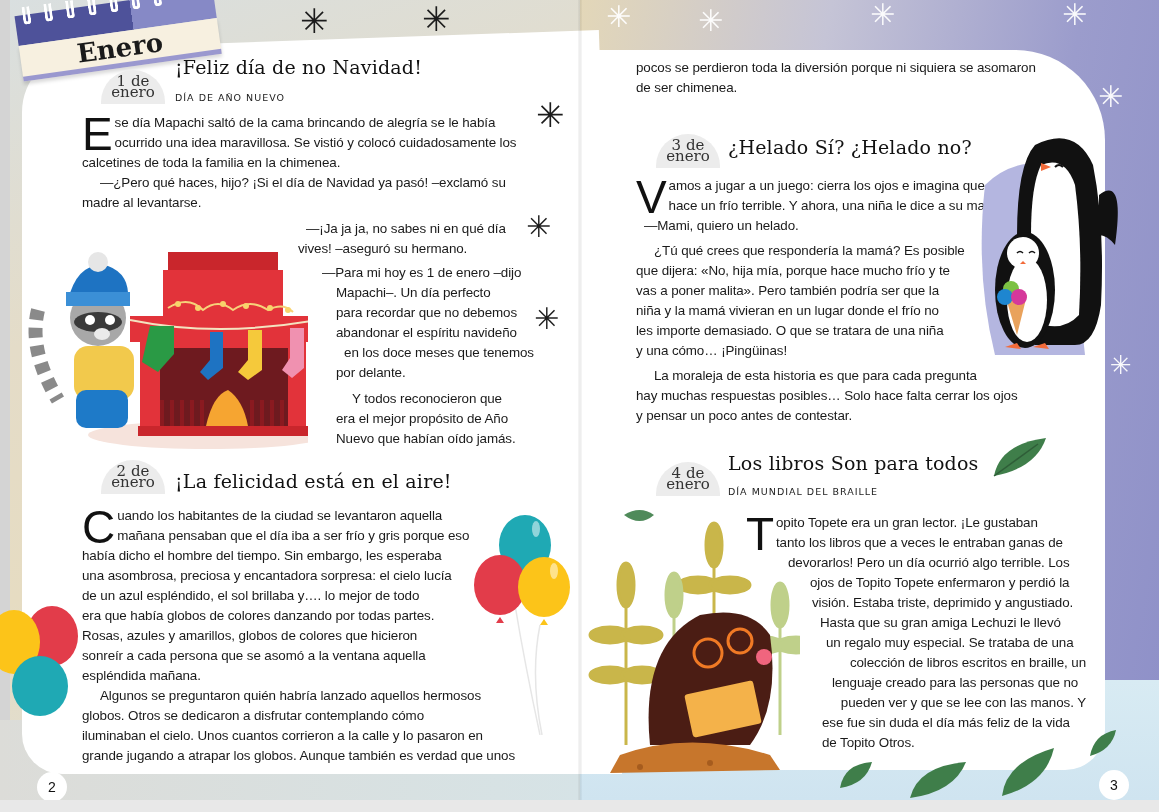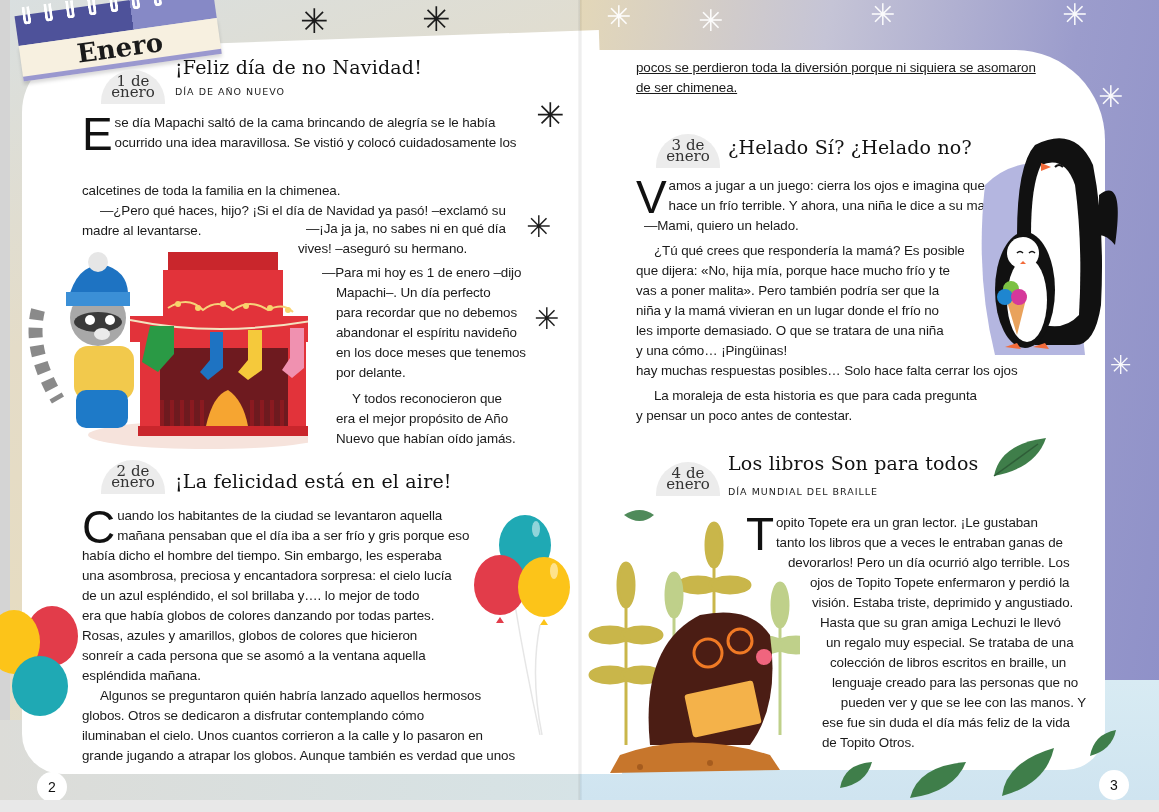--- a/index.html
+++ b/index.html
@@ -169,41 +169,41 @@
     <div class="cal-body">
       <span class="month">Enero</span>
     </div>
   </div>
 
   <div class="date-pill" style="left:101px; top:70px;">
     <span>1 de</span>
     <span>enero</span>
   </div>
   <div class="title" style="left:175px; top:56px;">¡Feliz día de no Navidad!</div>
-  <div class="subtitle" style="left:175px; top:86px;">Día de Año Nuevo</div>
+  <div class="subtitle" style="left:175px; top:92px;">Día de Año Nuevo</div>
 
   <div class="txt" style="left:82px; top:113px; width:440px;">
     <span class="dropcap">E</span>
     <span class="line">se día Mapachi saltó de la cama brincando de alegría se le había</span>
     <span class="line">ocurrido una idea maravillosa. Se vistió y colocó cuidadosamente los</span>
-    <span class="line" style="clear:both;margin-top:28px;">calcetines de toda la familia en la chimenea.</span>
+    <span class="line" style="clear:both;">calcetines de toda la familia en la chimenea.</span>
     <span class="line indent">—¿Pero qué haces, hijo? ¡Si el día de Navidad ya pasó! –exclamó su</span>
     <span class="line">madre al levantarse.</span>
   </div>
 
   <div class="txt" style="left:298px; top:219px; width:240px;">
     <span class="line" style="padding-left:8px;">—¡Ja ja ja, no sabes ni en qué día</span>
     <span class="line">vives! –aseguró su hermano.</span>
   </div>
   <div class="txt" style="left:322px; top:263px; width:220px;">
     <span class="line">—Para mi hoy es 1 de enero –dijo</span>
     <span class="line" style="padding-left:14px;">Mapachi–. Un día perfecto</span>
     <span class="line" style="padding-left:14px;">para recordar que no debemos</span>
     <span class="line" style="padding-left:14px;">abandonar el espíritu navideño</span>
-    <span class="line" style="padding-left:14px;">en los doce meses que tenemos</span>
+    <span class="line" style="padding-left:14px;text-align:center;">en los doce meses que tenemos</span>
     <span class="line" style="padding-left:14px;">por delante.</span>
   </div>
   <div class="txt" style="left:336px; top:389px; width:200px;">
     <span class="line" style="padding-left:16px;">Y todos reconocieron que</span>
     <span class="line">era el mejor propósito de Año</span>
     <span class="line">Nuevo que habían oído jamás.</span>
   </div>
 
   <div class="ill" style="left:18px; top:230px; width:290px; height:220px;">
     <svg width="290" height="220" viewBox="0 0 290 220">
@@ -296,21 +296,21 @@
   </div>
 
   <div class="ill" style="left:0px; top:600px; width:80px; height:120px;">
     <svg width="80" height="120" viewBox="0 0 80 120">
       <ellipse cx="52" cy="36" rx="26" ry="30" fill="#e23c4a"></ellipse>
       <ellipse cx="14" cy="42" rx="26" ry="32" fill="#fcc419"></ellipse>
       <ellipse cx="40" cy="86" rx="28" ry="30" fill="#1fa9b4"></ellipse>
     </svg>
   </div>
 
-  <div class="txt" style="left:636px; top:58px; width:440px;text-decoration:underline;">
+  <div class="txt" style="left:636px; top:58px; width:440px;">
     <span class="line">pocos se perdieron toda la diversión porque ni siquiera se asomaron</span>
     <span class="line">de ser chimenea.</span>
   </div>
 
   <div class="date-pill" style="left:656px; top:134px;">
     <span>3 de</span>
     <span>enero</span>
   </div>
   <div class="title" style="left:728px; top:136px;">¿Helado Sí? ¿Helado no?</div>
 
@@ -318,22 +318,22 @@
     <span class="dropcap">V</span>
     <span class="line">amos a jugar a un juego: cierra los ojos e imagina que</span>
     <span class="line">hace un frío terrible. Y ahora, una niña le dice a su mamá:</span>
     <span class="line" style="clear:both; padding-left:8px;">—Mami, quiero un helado.</span>
     <span class="line indent" style="margin-top:5px;">¿Tú qué crees que respondería la mamá? Es posible</span>
     <span class="line">que dijera: «No, hija mía, porque hace mucho frío y te</span>
     <span class="line">vas a poner malita». Pero también podría ser que la</span>
     <span class="line">niña y la mamá vivieran en un lugar donde el frío no</span>
     <span class="line">les importe demasiado. O que se tratara de una niña</span>
     <span class="line">y una cómo… ¡Pingüinas!</span>
+    <span class="line indent" style="margin-top:5px;">La moraleja de esta historia es que para cada pregunta</span>
     <span class="line">hay muchas respuestas posibles… Solo hace falta cerrar los ojos</span>
-    <span class="line indent" style="margin-top:5px;">La moraleja de esta historia es que para cada pregunta</span>
     <span class="line">y pensar un poco antes de contestar.</span>
   </div>
 
   <div class="ill" style="left:975px; top:125px; width:150px; height:245px;">
     <svg width="150" height="245" viewBox="0 0 150 245">
       <path d="M10 60 Q40 30 90 40 L110 230 L20 230 Q0 150 10 60 Z" fill="#b4b6e0"></path>
 
       <path d="M60 20 Q100 0 118 40 Q130 100 126 180 Q120 220 100 220 L60 220 Q40 180 42 110 Q42 40 60 20 Z" fill="#111"></path>
       <path d="M66 40 Q90 30 100 60 Q108 120 104 190 Q90 205 70 200 Q56 160 56 110 Q56 60 66 40 Z" fill="#fff"></path>
       <path d="M124 70 Q150 50 140 120 Q132 110 124 110 Z" fill="#111"></path>
@@ -369,21 +369,21 @@
 
   <div class="txt" style="left:746px; top:513px; width:340px;">
     <span class="dropcap">T</span>
     <span class="line">opito Topete era un gran lector. ¡Le gustaban</span>
     <span class="line">tanto los libros que a veces le entraban ganas de</span>
     <span class="line" style="clear:both; padding-left:42px;">devorarlos! Pero un día ocurrió algo terrible. Los</span>
     <span class="line" style="padding-left:64px;">ojos de Topito Topete enfermaron y perdió la</span>
     <span class="line" style="padding-left:66px;">visión. Estaba triste, deprimido y angustiado.</span>
     <span class="line" style="padding-left:74px;">Hasta que su gran amiga Lechuzi le llevó</span>
     <span class="line" style="padding-left:80px;">un regalo muy especial. Se trataba de una</span>
-    <span class="line" style="padding-left:84px;">colección de libros escritos en braille, un</span>
+    <span class="line" style="padding-left:84px;text-align:right;">colección de libros escritos en braille, un</span>
     <span class="line" style="padding-left:86px;">lenguaje creado para las personas que no</span>
     <span class="line" style="padding-left:84px;text-align:right;">pueden ver y que se lee con las manos. Y</span>
     <span class="line" style="padding-left:76px;">ese fue sin duda el día más feliz de la vida</span>
     <span class="line" style="padding-left:76px;">de Topito Otros.</span>
   </div>
 
   <div class="ill" style="left:580px; top:505px; width:220px; height:280px;">
     <svg width="220" height="280" viewBox="0 0 220 280">
       <path d="M44 10 Q60 0 74 10 Q60 22 44 10 Z" fill="#4f8a5a"></path>
       <g stroke="#c9b64a" stroke-width="3" fill="#c9b64a">

